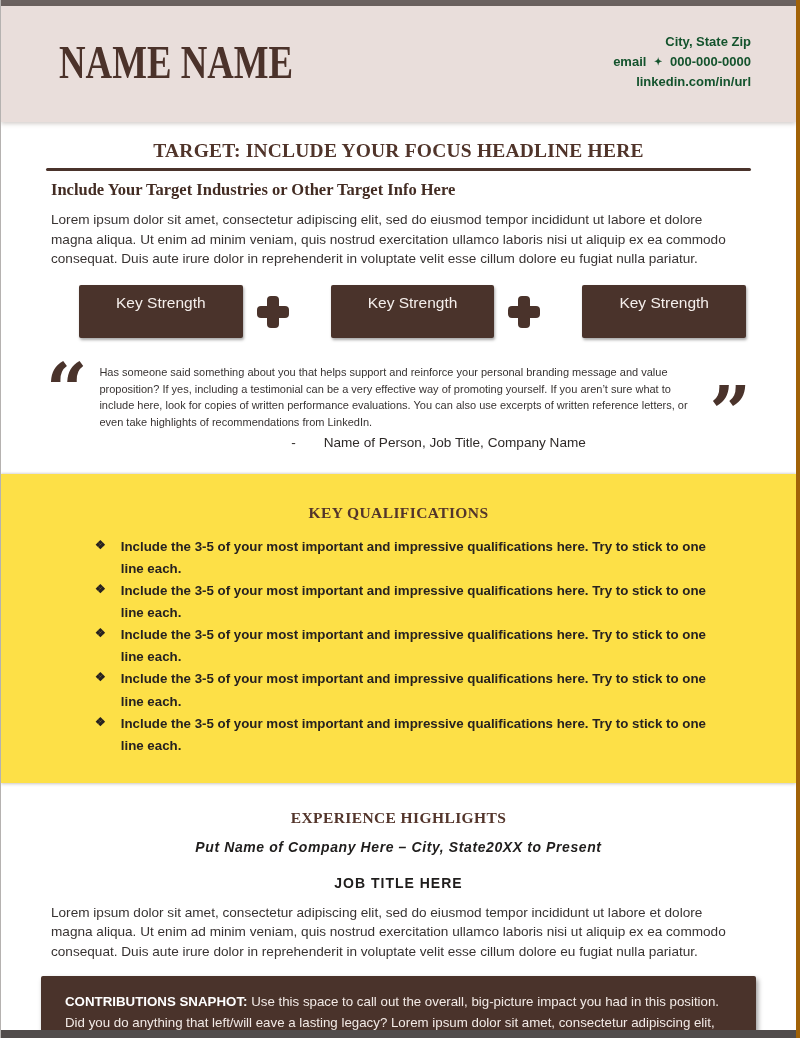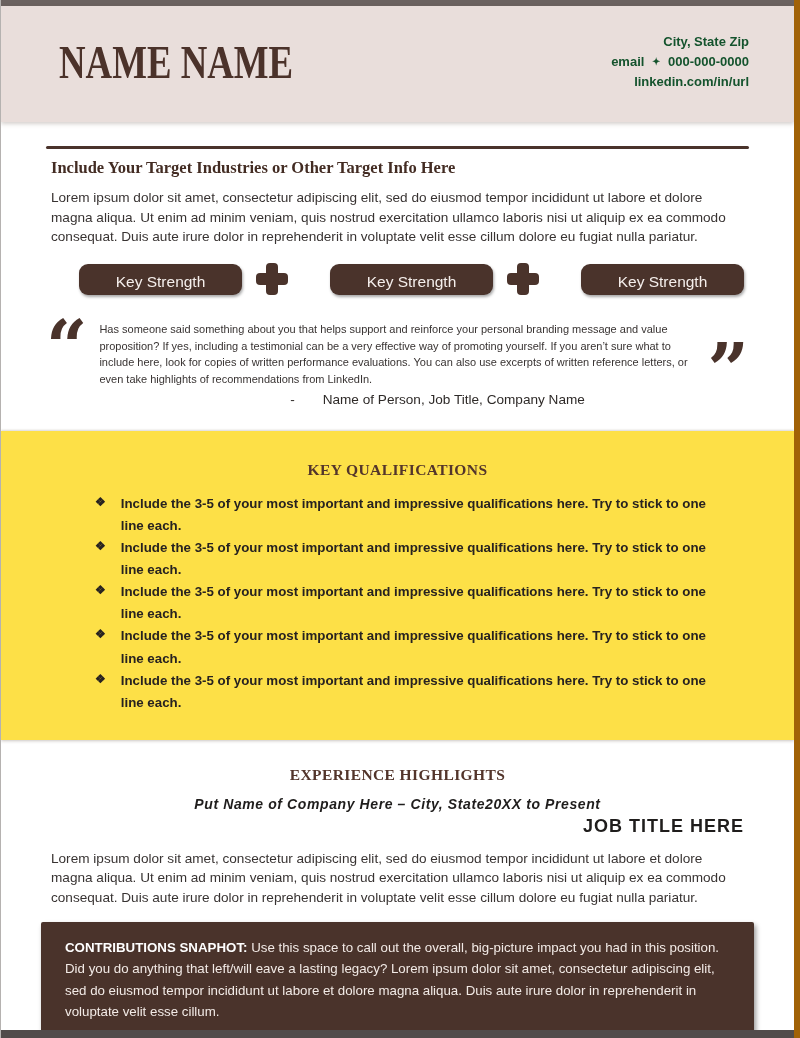--- a/index.html
+++ b/index.html
@@ -1,21 +1,21 @@
 <!DOCTYPE html>
 <html><head>
 <meta charset="utf-8">
 <style>
   * { margin:0; padding:0; box-sizing:border-box; }
   html,body { background:#ffffff; }
   body { font-family:"Liberation Sans", sans-serif; }
   .page {
     position:relative; width:800px; height:1038px; margin:0 auto;
     background:#ffffff; overflow:hidden;
-    border-left:1px solid #b5b2b0; border-right:6px solid #a16207;
+    border-left:1px solid #b5b2b0; border-right:4px solid #a16207;
   }
   .topbar { height:6px; background:#6b6260; }
   .bottombar { position:absolute; left:0; bottom:0; width:100%; height:8px; background:#514c4b; }
 
   
   .header {
     height:116px; background:#e9dedb; display:flex; align-items:center;
     justify-content:space-between; padding:10px 45px 14px 58px;
     box-shadow:0 2px 4px rgba(90,70,60,.25);
   }
@@ -37,21 +37,21 @@
   .target-subtitle {
     text-align:left; font-family:"Liberation Serif", serif; font-weight:700;
     font-size:16.5px; color:#432c23; margin-top:9px;
   }
   .body-text { font-size:13.6px; color:#383332; line-height:1.45; margin-top:10px; }
 
   
   .strengths { display:flex; align-items:center; margin:16px 50px 0 50px; gap:14px; }
   .strength-btn {
     flex:1; background:#4a332b; color:#f5efec; text-align:center; font-size:15.5px;
-    padding:9px 0 4px; border-radius:9px; box-shadow:1px 2px 3px rgba(0,0,0,.35);margin-left:28px;
+    padding:9px 0 26px; border-radius:2px; box-shadow:1px 2px 3px rgba(0,0,0,.35);margin-left:28px;
   }
   .plus { position:relative; width:32px; height:32px; flex:0 0 32px; }
   .plus::before,.plus::after { content:""; position:absolute; background:#4a332b; border-radius:4px; }
   .plus::before { left:50%; top:0; width:12px; height:100%; transform:translateX(-50%); }
   .plus::after  { top:50%; left:0; height:12px; width:100%; transform:translateY(-50%); }
 
   
   .quote { display:flex; margin:20px 45px 0 45px; gap:12px; }
   .qmark {
     font-family:"DejaVu Serif", serif; font-weight:700; font-size:72px; color:#4a332b;
@@ -76,21 +76,21 @@
     font-size:15.5px; color:#53352b; letter-spacing:.4px;
   }
   .quals-list { margin-top:14px; list-style:none; }
   .qual-item { display:flex; gap:15px; font-weight:700; font-size:13.3px; color:#272220; line-height:1.66; padding-left:24px; }
   .marker { flex:0 0 auto; font-size:12px; }
 
   
   .experience { padding:26px 50px 0; }
   .company-line { display:flex; justify-content:center; margin-top:12px;
     font-weight:700; font-size:14px; color:#1f1d1c; letter-spacing:.6px;font-style:italic; }
-  .job-title { text-align:right; font-weight:700; font-size:18px; color:#1f1d1c; letter-spacing:1px; margin-top:4px; }
+  .job-title { text-align:center; font-weight:700; font-size:14px; color:#1f1d1c; letter-spacing:1px; margin-top:20px; }
   .exp-para { margin-top:12px; }
 
   .snapshot {
     margin:14px -10px 0; background:#4a332b; color:#f2eae6; border-radius:2px;
     padding:15px 24px 16px; font-size:13.3px; line-height:1.62;
     box-shadow:2px 3px 5px rgba(0,0,0,.4);
   }
   .snapshot .label { font-weight:700; color:#ffffff; }
 </style>
 </head>
@@ -106,20 +106,21 @@
       <div>
         <span>email</span>
         <span class="sep">✦</span>
         <span>000-000-0000</span>
       </div>
       <div>linkedin.com/in/url</div>
     </div>
   </header>
 
   <section class="target">
+    <h2 class="target-headline">TARGET: INCLUDE YOUR FOCUS HEADLINE HERE</h2>
     <div class="rule"></div>
     <h3 class="target-subtitle">Include Your Target Industries or Other Target Info Here</h3>
     <p class="body-text">Lorem ipsum dolor sit amet, consectetur adipiscing elit, sed do eiusmod tempor incididunt ut labore et dolore magna aliqua. Ut enim ad minim veniam, quis nostrud exercitation ullamco laboris nisi ut aliquip ex ea commodo consequat. Duis aute irure dolor in reprehenderit in voluptate velit esse cillum dolore eu fugiat nulla pariatur.</p>
   </section>
 
   <div class="strengths">
     <div class="strength-btn">Key Strength</div>
     <div class="plus"></div>
     <div class="strength-btn">Key Strength</div>
     <div class="plus"></div>

